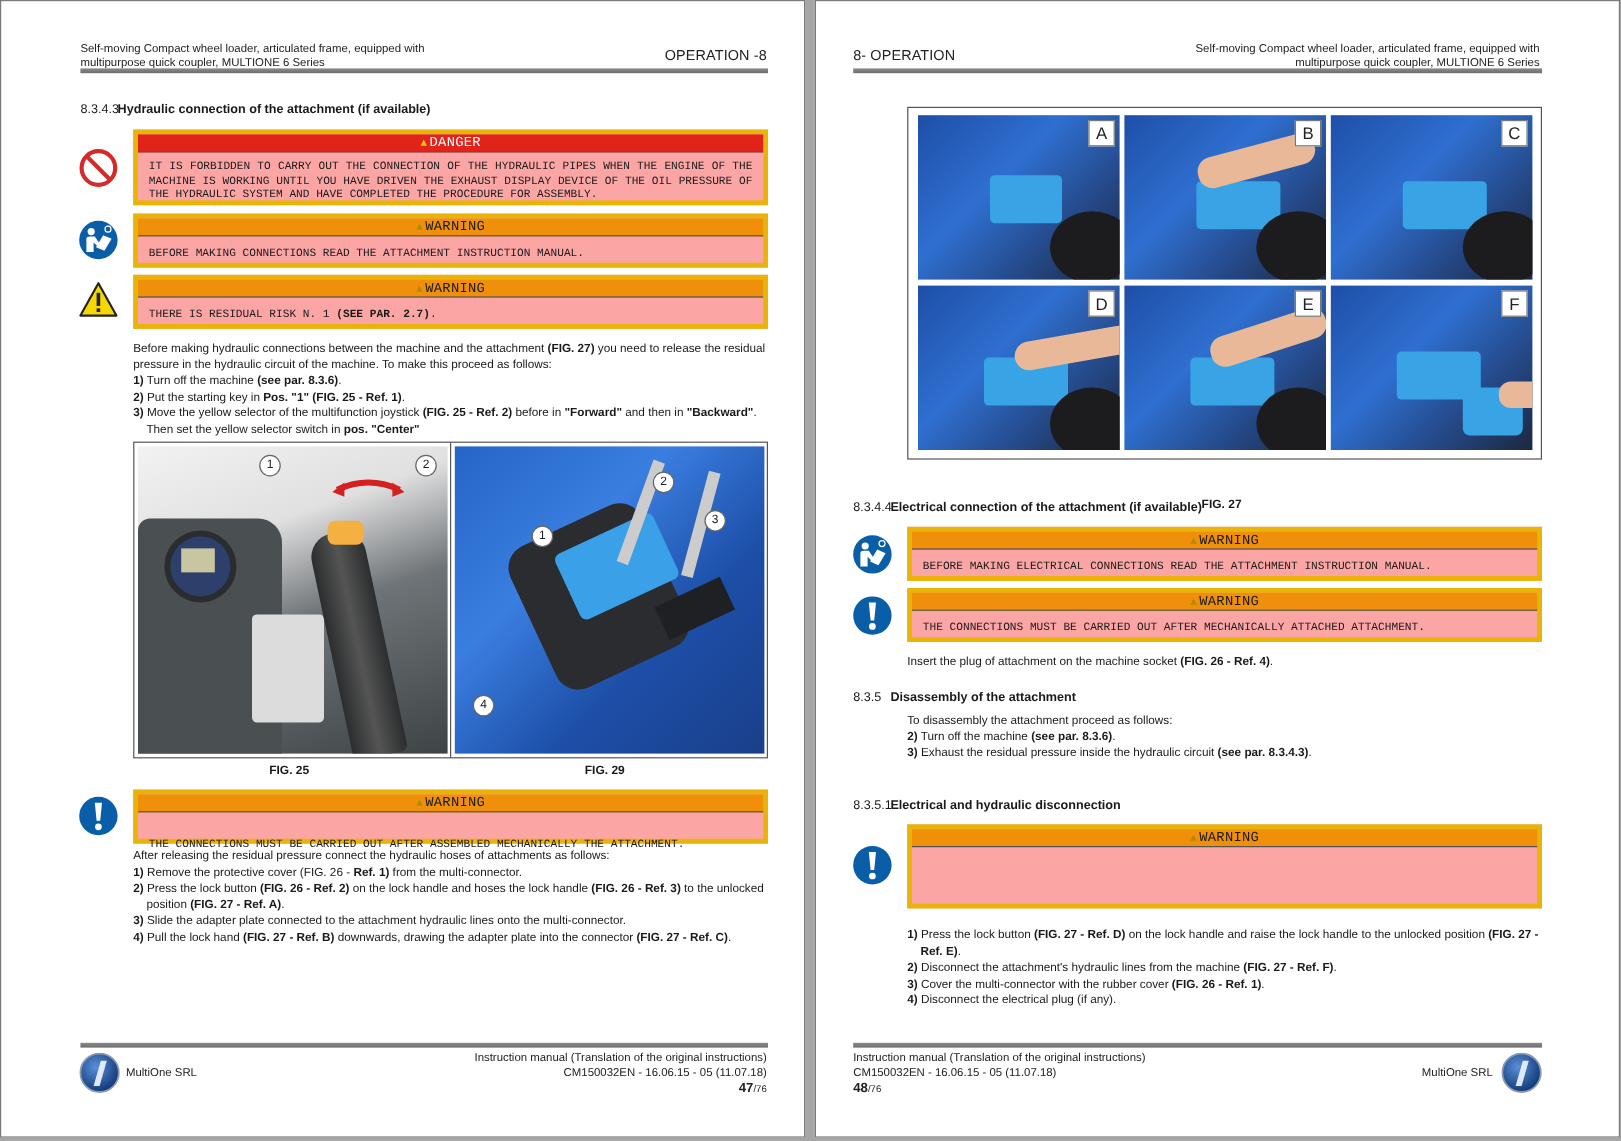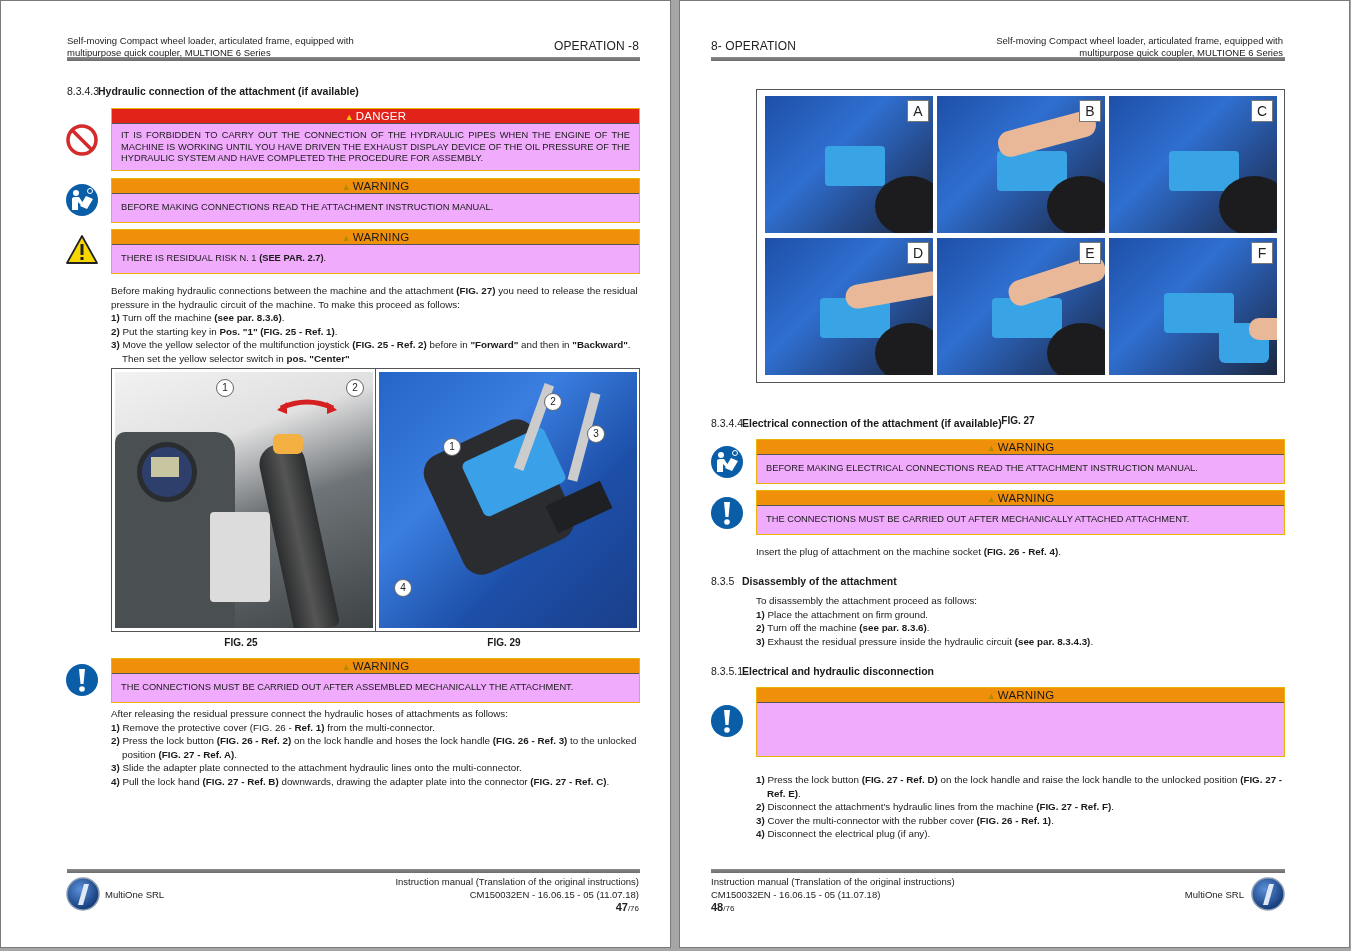--- a/index.html
+++ b/index.html
@@ -7,21 +7,21 @@
   body { background: #a6a6a6; font-family: "Liberation Sans", sans-serif; color: #1a1a1a; position: relative; }
   .page { position: absolute; top: 0; background: #fff; height: 948px; border: 1px solid #7a7a7a; }
   .page.left { left: 0; width: 671px; }
   .page.right { left: 679px; width: 671px; }
   .abs { position: absolute; }
   .hdr-small { font-size: 9.5px; line-height: 12px; color: #222; }
   .hdr-big { font-size: 12px; color: #222; letter-spacing: 0.1px; }
   .rule { position: absolute; height: 4px; background: linear-gradient(to bottom, #8a8a8a, #6d6d6d); }
   .sec { font-size: 10.5px; font-weight: bold; color: #1a1a1a; }
   .sec .num { display: inline-block; width: 31px; font-weight: normal; }
-  .box { position: absolute; border: 1px solid #eab308; background: #f0abfc; }
+  .box { position: absolute; border: 4px solid #eab308; background: #fca5a5; font-family: Liberation Mono, monospace; }
   .box .bar { height: 15px; text-align: center; font-size: 11.5px; color: #fff; line-height: 15px; border-bottom: 1px solid #555; letter-spacing: 0.2px; }
   .box .bar.danger { background: #e2231a; }
   .box .bar.warning { background: #f0900a; color: #1a1a1a; }
   .box .bar .tri { font-size: 9px; color: #f5d000; margin-right: 2px; }
   .box .bar.warning .tri { color: #b08a00; }
   .box .body { font-size: 9.3px; padding: 6px 9px; line-height: 11.5px; text-align: justify; }
   .box .body p + p { margin-top: 5px; }
   .p { font-size: 9.8px; line-height: 13.5px; color: #1a1a1a; }
   .p b { font-weight: bold; }
   .li { padding-left: 11px; text-indent: -11px; }
@@ -122,21 +122,21 @@
   <div class="figcap" style="left:200px;top:636px;width:80px;">FIG. 25</div>
   <div class="figcap" style="left:463px;top:636px;width:80px;">FIG. 29</div>
 
   <svg class="icon" style="left:64px;top:662px;" viewBox="0 0 34 34">
     <circle cx="17" cy="17" r="16" fill="#0a5ea8"></circle>
     <path d="M14 6 L20 6 L18.5 21 L15.5 21 Z" fill="#fff"></path>
     <circle cx="17" cy="26" r="2.8" fill="#fff"></circle>
   </svg>
   <div class="box" style="left:110px;top:657px;width:529px;height:45px;">
     <div class="bar warning"><span class="tri">▲</span><span>WARNING</span></div>
-    <div class="body" style="padding-top:8px;">THE CONNECTIONS MUST BE CARRIED OUT AFTER ASSEMBLED MECHANICALLY THE ATTACHMENT.</div>
+    <div class="body" style="padding-top:21px;">THE CONNECTIONS MUST BE CARRIED OUT AFTER ASSEMBLED MECHANICALLY THE ATTACHMENT.</div>
   </div>
 
   <div class="abs p" style="left:110px;top:706px;width:530px;">
     <div>After releasing the residual pressure connect the hydraulic hoses of attachments as follows:</div>
     <div class="li"><b>1)</b><span> Remove the protective cover </span><span>(FIG. 26 - </span><b>Ref. 1)</b><span> from the multi-connector.</span></div>
     <div class="li"><b>2)</b><span> Press the lock button </span><b>(FIG. 26 - Ref. 2)</b><span> on the lock handle and hoses the lock handle </span><b>(FIG. 26 - Ref. 3)</b><span> to the unlocked position </span><b>(FIG. 27 - Ref. A)</b><span>.</span></div>
     <div class="li"><b>3)</b><span> Slide the adapter plate connected to the attachment hydraulic lines onto the multi-connector.</span></div>
     <div class="li"><b>4)</b><span> Pull the lock hand </span><b>(FIG. 27 - Ref. B)</b><span> downwards, drawing the adapter plate into the connector </span><b>(FIG. 27 - Ref. C)</b><span>.</span></div>
   </div>
 
@@ -231,21 +231,20 @@
     <div class="body" style="padding-top:8px;">THE CONNECTIONS MUST BE CARRIED OUT AFTER MECHANICALLY ATTACHED ATTACHMENT.</div>
   </div>
 
   <div class="abs p" style="left:76px;top:544px;"><span>Insert the plug of attachment on the machine socket </span><b>(FIG. 26 - Ref. 4)</b><span>.</span></div>
 
   <div class="abs sec" style="left:31px;top:574px;">
     <span class="num">8.3.5</span><span>Disassembly of the attachment</span>
   </div>
   <div class="abs p" style="left:76px;top:593px;width:530px;">
     <div>To disassembly the attachment proceed as follows:</div>
-    <div class="li"><b>1)</b><span> Place the attachment on firm ground.</span></div>
     <div class="li"><b>2)</b><span> Turn off the machine </span><b>(see par. 8.3.6)</b><span>.</span></div>
     <div class="li"><b>3)</b><span> Exhaust the residual pressure inside the hydraulic circuit </span><b>(see par. 8.3.4.3)</b><span>.</span></div>
   </div>
 
   <div class="abs sec" style="left:31px;top:664px;">
     <span class="num">8.3.5.1</span><span>Electrical and hydraulic disconnection</span>
   </div>
 
   <svg class="icon" style="left:30px;top:703px;" viewBox="0 0 34 34">
     <circle cx="17" cy="17" r="16" fill="#0a5ea8"></circle>

